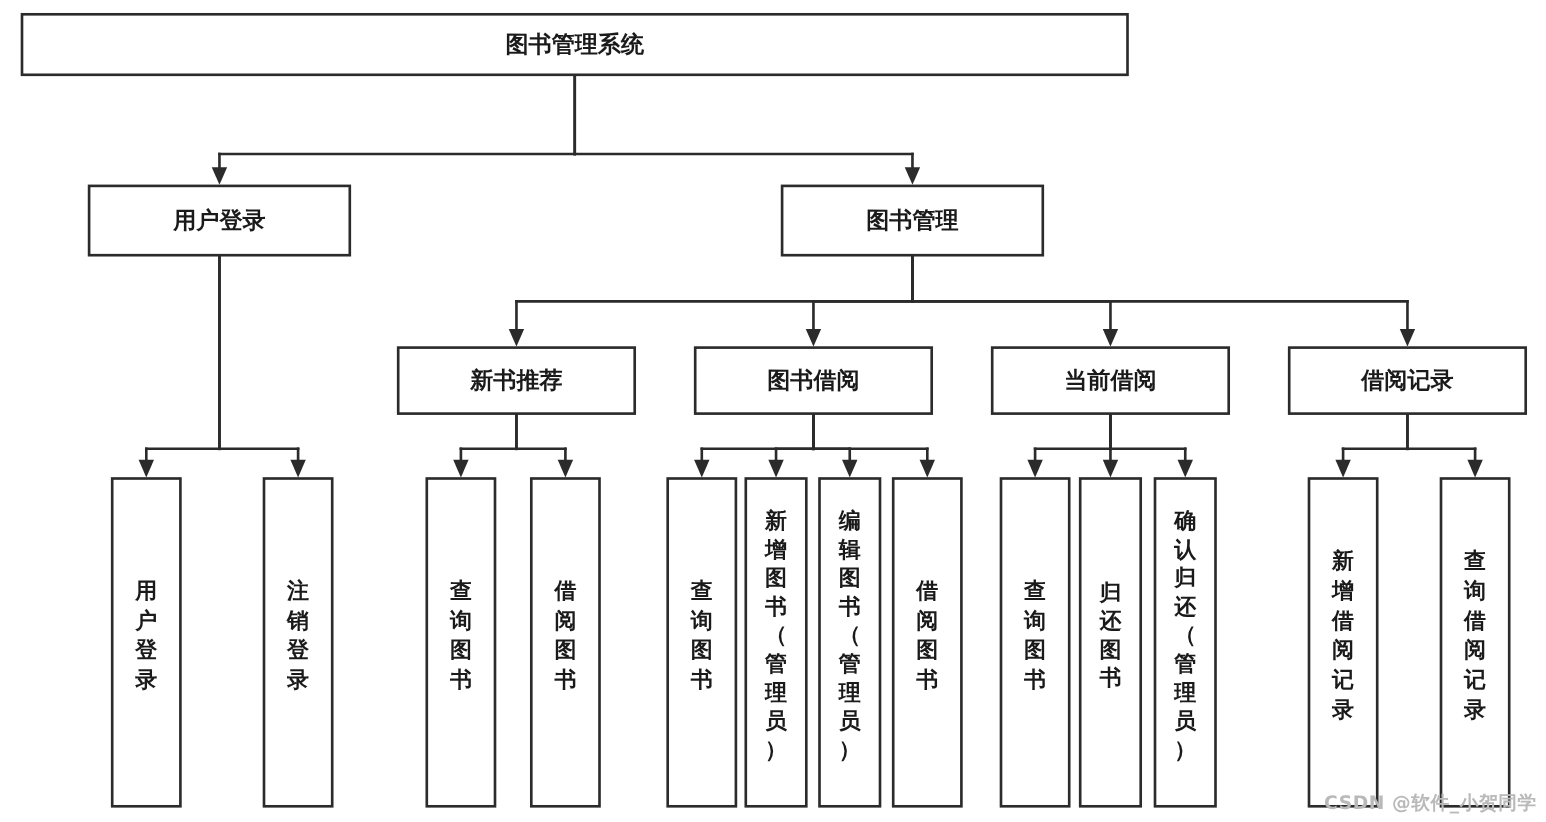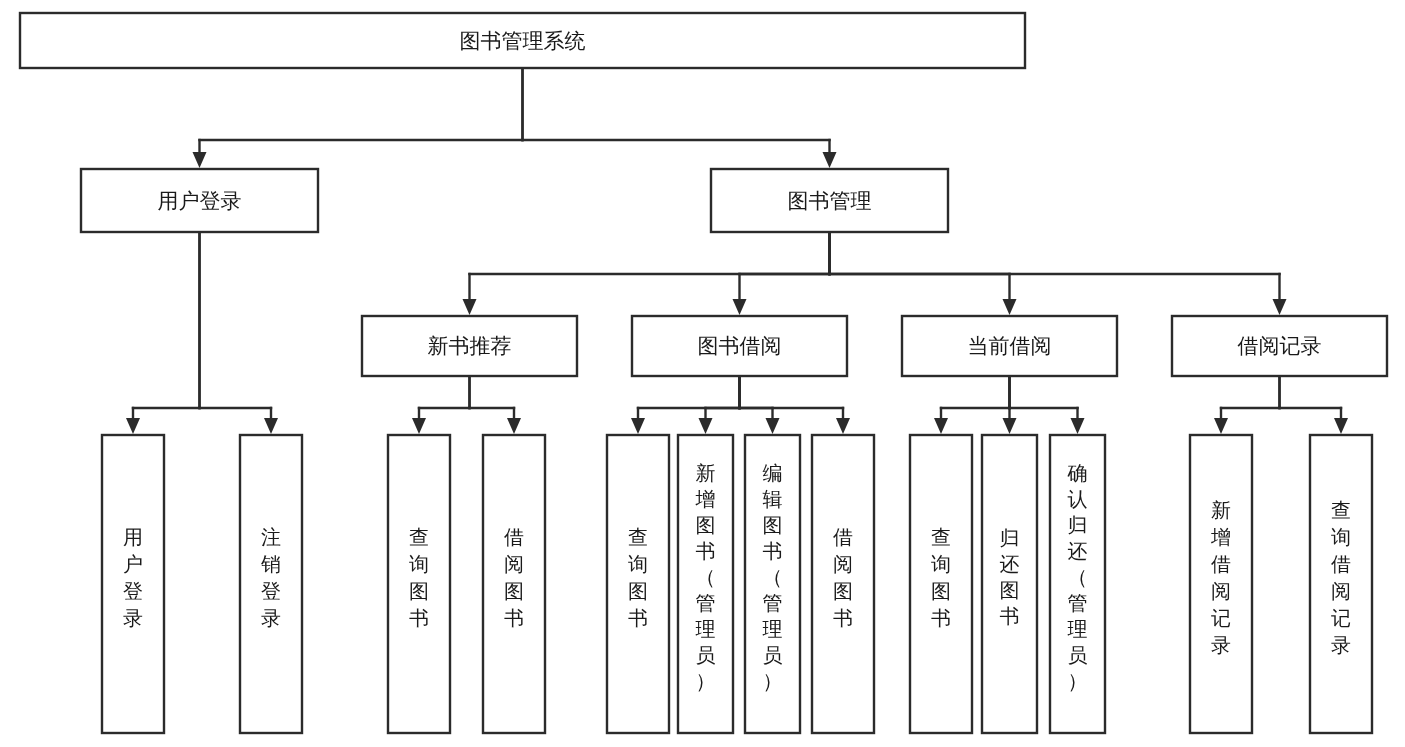--- a/index.html
+++ b/index.html
@@ -13,20 +13,21 @@
     height: 747px;
     font-family: "DejaVu Sans", "Liberation Sans", sans-serif;
     overflow: hidden;
     position: relative;
   }
   #diagram-root {
     position: relative;
     width: 1405px;
     height: 747px;
     background: #ffffff;
+    font-weight: bold;
   }
   svg.diagram-canvas {
     position: absolute;
     left: 0;
     top: 0;
     width: 1405px;
     height: 747px;
     display: block;
   }
   .node-box {
@@ -266,13 +267,14 @@
         <g>
           <rect x="1190" y="435" width="62" height="298" class="node-box"></rect>
           <text x="1221" y="516.5" class="node-label-vertical"><tspan x="1221" dy="0">新</tspan><tspan x="1221" dy="27">增</tspan><tspan x="1221" dy="27">借</tspan><tspan x="1221" dy="27">阅</tspan><tspan x="1221" dy="27">记</tspan><tspan x="1221" dy="27">录</tspan></text>
         </g>
         <g>
           <rect x="1310" y="435" width="62" height="298" class="node-box"></rect>
           <text x="1341" y="516.5" class="node-label-vertical"><tspan x="1341" dy="0">查</tspan><tspan x="1341" dy="27">询</tspan><tspan x="1341" dy="27">借</tspan><tspan x="1341" dy="27">阅</tspan><tspan x="1341" dy="27">记</tspan><tspan x="1341" dy="27">录</tspan></text>
         </g>
       </g>
   </svg>
+  <div class="watermark-text">CSDN @软件_小贺同学</div>
 </div>
 
 </body></html>

